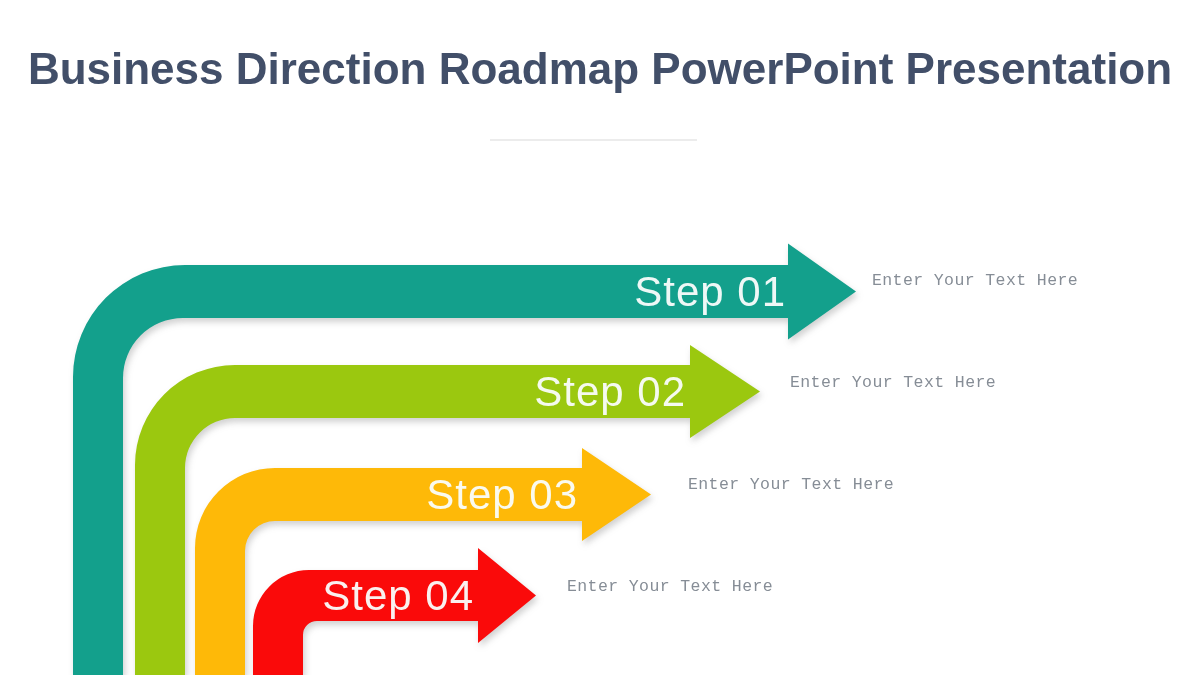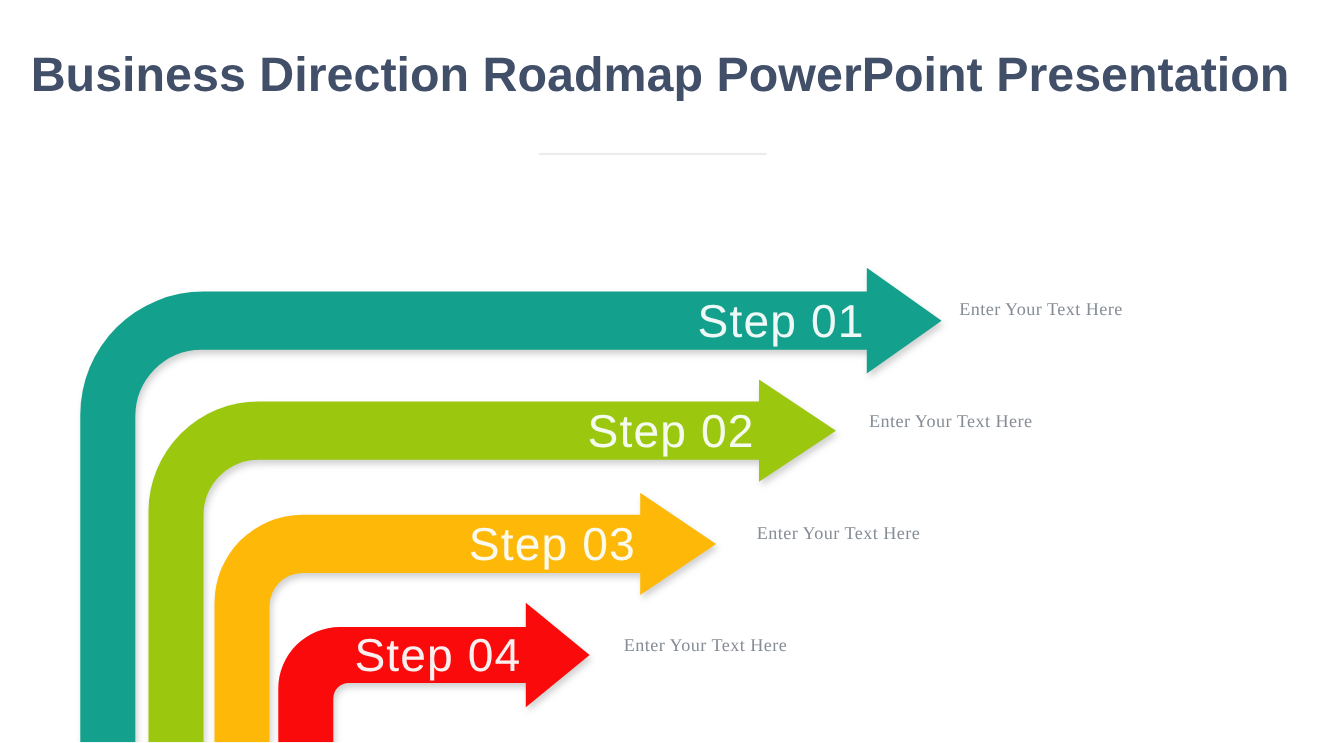--- a/index.html
+++ b/index.html
@@ -48,21 +48,21 @@
   .step-label {
     font-family: "Liberation Sans", "DejaVu Sans", sans-serif;
     font-weight: 300;
     font-size: 42px;
     letter-spacing: 1px;
     fill: var(--step_label_color, #FAFDFC);
     fill-opacity: 0.95;
   }
   .step-desc {
     position: absolute;
-    font-family: Liberation Serif, serif;
+    font-family: Liberation Mono, monospace;
     font-weight: 300;
     font-size: 16.5px;
     line-height: 20px;
     letter-spacing: 0.4px;
     color: var(--description_color, #868D96);
     white-space: nowrap;
   }
 </style>
 </head>
 <body>

